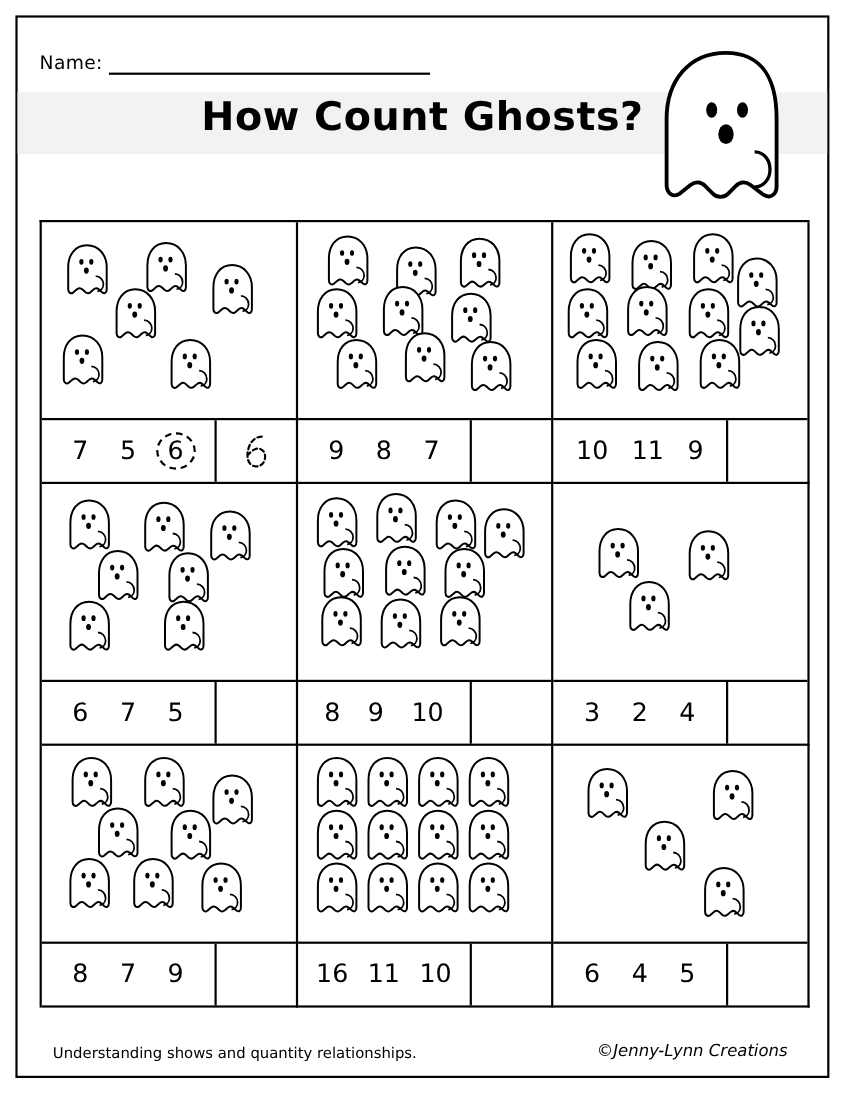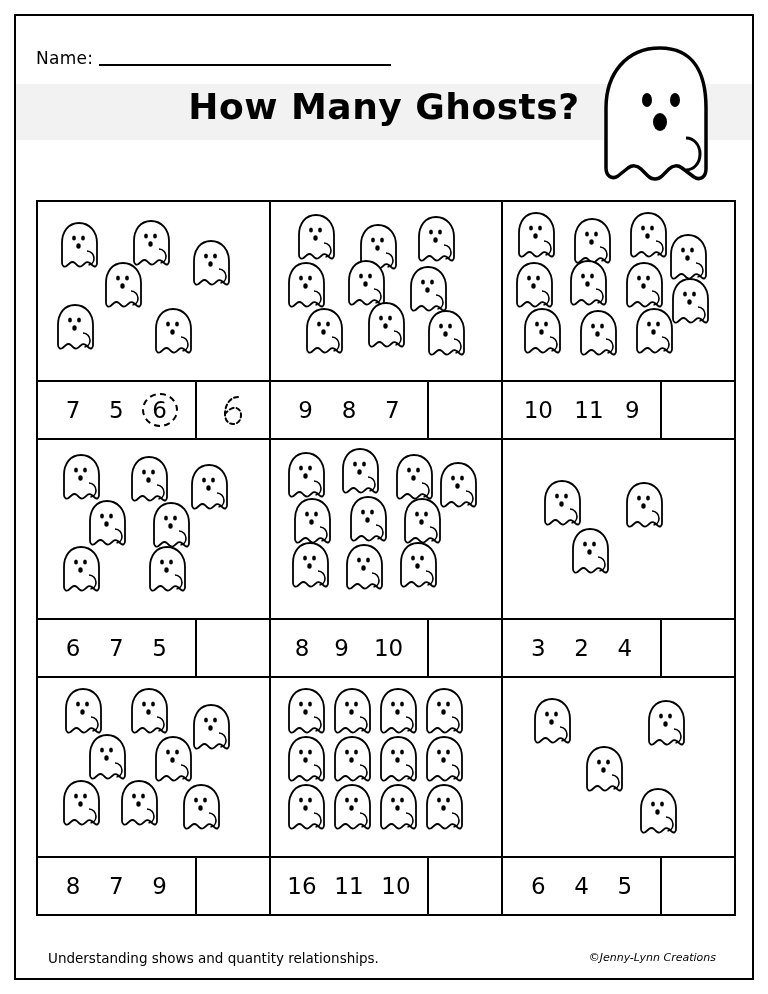--- a/index.html
+++ b/index.html
@@ -31,21 +31,21 @@
     border: 2px solid #000;
     box-sizing: border-box;
   }
 
   
   .name-row {
     position: absolute;
     left: 36px;
     top: 48px;
     display: flex;
-    align-items: flex-start;
+    align-items: flex-end;
     gap: 6px;
   }
   .name-label {
     font-family: "DejaVu Sans", sans-serif;
     font-size: 17px;
     letter-spacing: .3px;
   }
   .name-line {
     width: 292px;
     border-bottom: 2px solid #000;
@@ -174,37 +174,37 @@
   .footer-left {
     position: absolute;
     left: 48px;
     bottom: 28px;
     font-size: 13.5px;
   }
   .footer-right {
     position: absolute;
     right: 52px;
     bottom: 30px;
-    font-size: 11px;
+    font-size: 15px;
     font-style: italic;
   }
 </style>
 </head>
 <body>
 
 <div class="page">
   <div class="page-border"></div>
 
   <div class="name-row">
     <span class="name-label">Name:</span>
     <span class="name-line"></span>
   </div>
 
   <div class="title-band"></div>
-  <div class="title">How Many Ghosts?</div>
+  <div class="title">How Count Ghosts?</div>
 
   <svg class="big-ghost" viewBox="0 0 140 150">
     <path d="M70 6 C36 6 16 32 16 66 L16 126 C16 134 22 138 28 134 L38 126 C42 123 47 123 51 127 L58 134 C62 138 68 138 72 134 L79 127 C83 123 88 123 92 126 L104 135 C110 139 116 135 116 127 L116 66 C116 32 104 6 70 6 Z" fill="#ffffff" stroke="#000000" stroke-width="3.5" stroke-linejoin="round"></path>
     <ellipse cx="57" cy="58" rx="5" ry="7" fill="#000"></ellipse>
     <ellipse cx="85" cy="58" rx="5" ry="7" fill="#000"></ellipse>
     <ellipse cx="70" cy="80" rx="7" ry="9" fill="#000"></ellipse>
     <path d="M96 96 C104 96 110 103 110 112 C110 121 104 128 96 128" fill="none" stroke="#000" stroke-width="3"></path>
   </svg>
 
 

